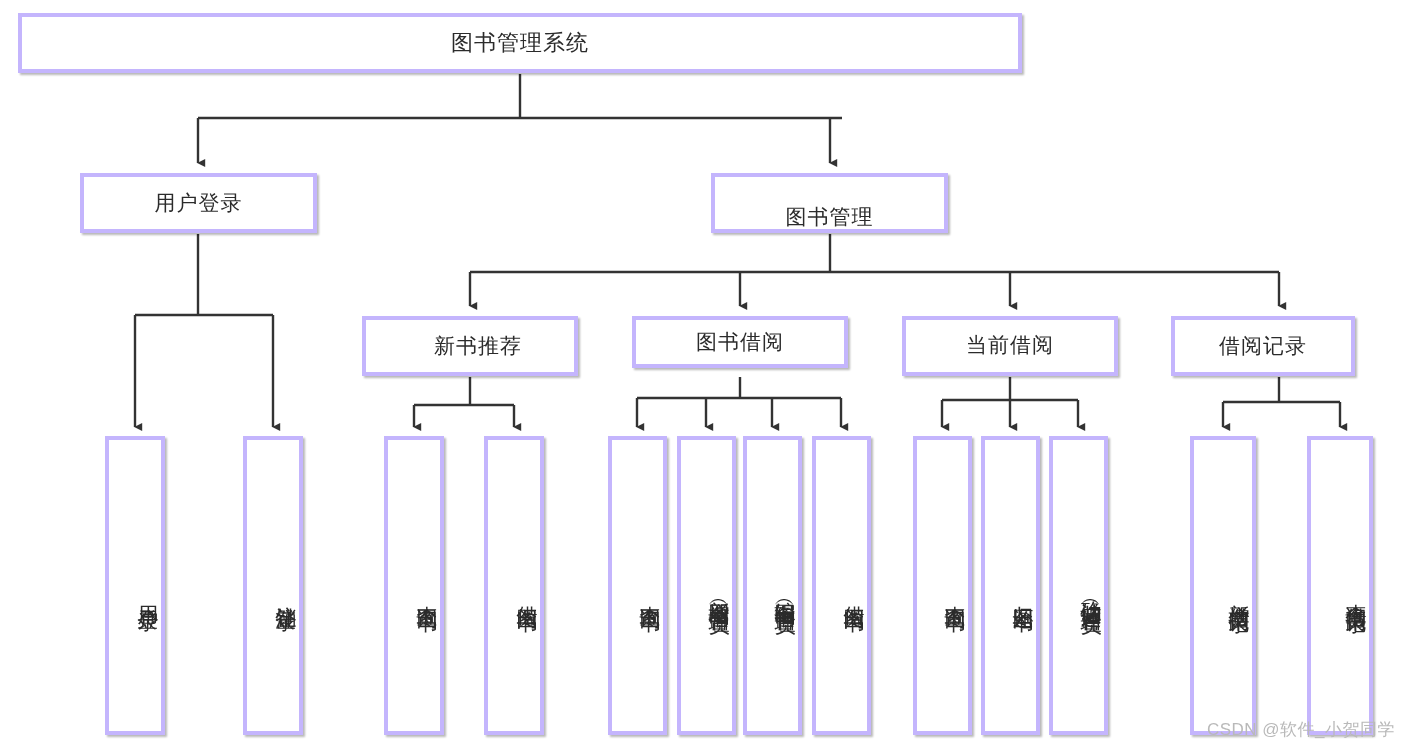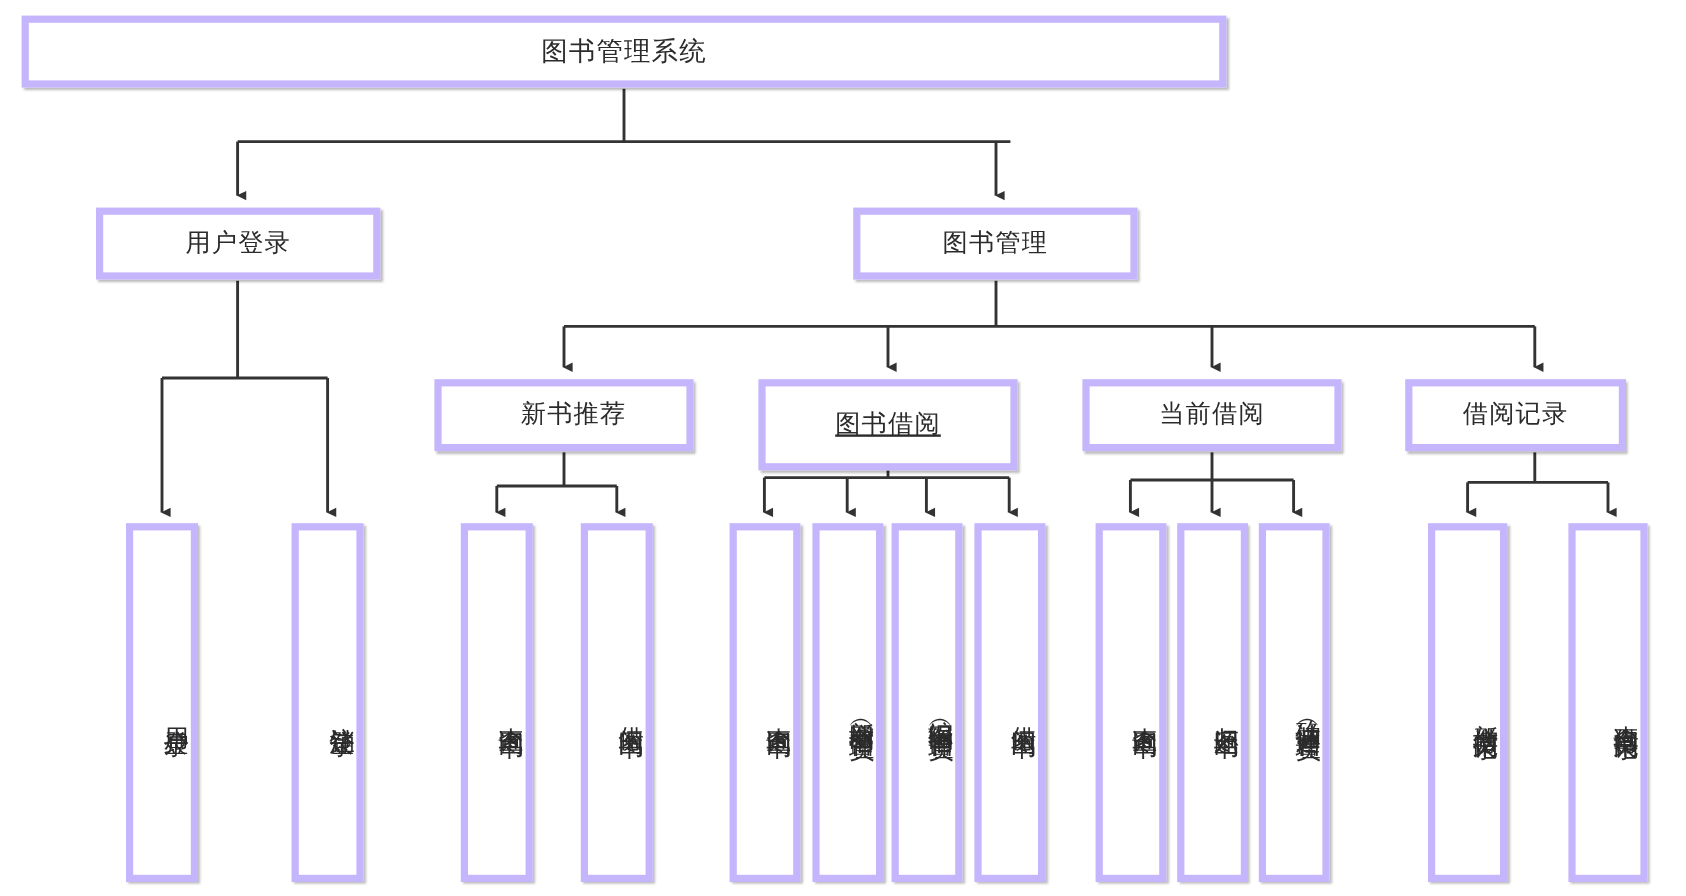--- a/index.html
+++ b/index.html
@@ -22,21 +22,21 @@
     left: 0;
     top: 0;
     width: 1405px;
     height: 747px;
     pointer-events: none;
   }
   .node {
     position: absolute;
     box-sizing: border-box;
     background: #ffffff;
-    border: 6px solid #c4b5fd;
+    border: 4px solid #c4b5fd;
     box-shadow: 2px 2px 2px rgba(0,0,0,0.28);
     display: flex;
     align-items: center;
     justify-content: center;
     color: #2b2b2b;
     text-align: center;
   }
   .node.horiz {
     font-size: 21px;
     line-height: 1.2;
@@ -125,28 +125,28 @@
     </g>
   </svg>
 
   <div class="node horiz root" style="left:18px; top:13px; width:1004px; height:60px;">
     <span class="label">图书管理系统</span>
   </div>
 
   <div class="node horiz" style="left:80px; top:173px; width:237px; height:60px;">
     <span class="label">用户登录</span>
   </div>
-  <div class="node horiz" style="left:711px; top:173px; width:237px; height:60px;">
+  <div class="node horiz" style="left:711px; top:173px; width:237px; height:60px;align-items:flex-end;">
     <span class="label">图书管理</span>
   </div>
 
   <div class="node horiz" style="left:362px; top:316px; width:216px; height:60px;padding-left:16px;">
     <span class="label">新书推荐</span>
   </div>
-  <div class="node horiz" style="left:632px; top:316px; width:216px; height:76px;text-decoration:underline;">
+  <div class="node horiz" style="left:632px; top:316px; width:216px; height:52px;">
     <span class="label">图书借阅</span>
   </div>
   <div class="node horiz" style="left:902px; top:316px; width:216px; height:60px;font-family:Liberation Serif, serif;">
     <span class="label">当前借阅</span>
   </div>
   <div class="node horiz" style="left:1171px; top:316px; width:184px; height:60px;">
     <span class="label">借阅记录</span>
   </div>
 
   <div class="node vert" style="left:105px; top:436px; width:60px; height:299px;">
@@ -186,14 +186,15 @@
     <span class="label">确认归还（管理员）</span>
   </div>
 
   <div class="node vert" style="left:1190px; top:436px; width:66px; height:299px;">
     <span class="label">新增借阅记录</span>
   </div>
   <div class="node vert" style="left:1307px; top:436px; width:66px; height:299px;">
     <span class="label">查询借阅记录</span>
   </div>
 
+  <div id="watermark">CSDN @软件_小贺同学</div>
 
 </div>
 
 </body></html>

